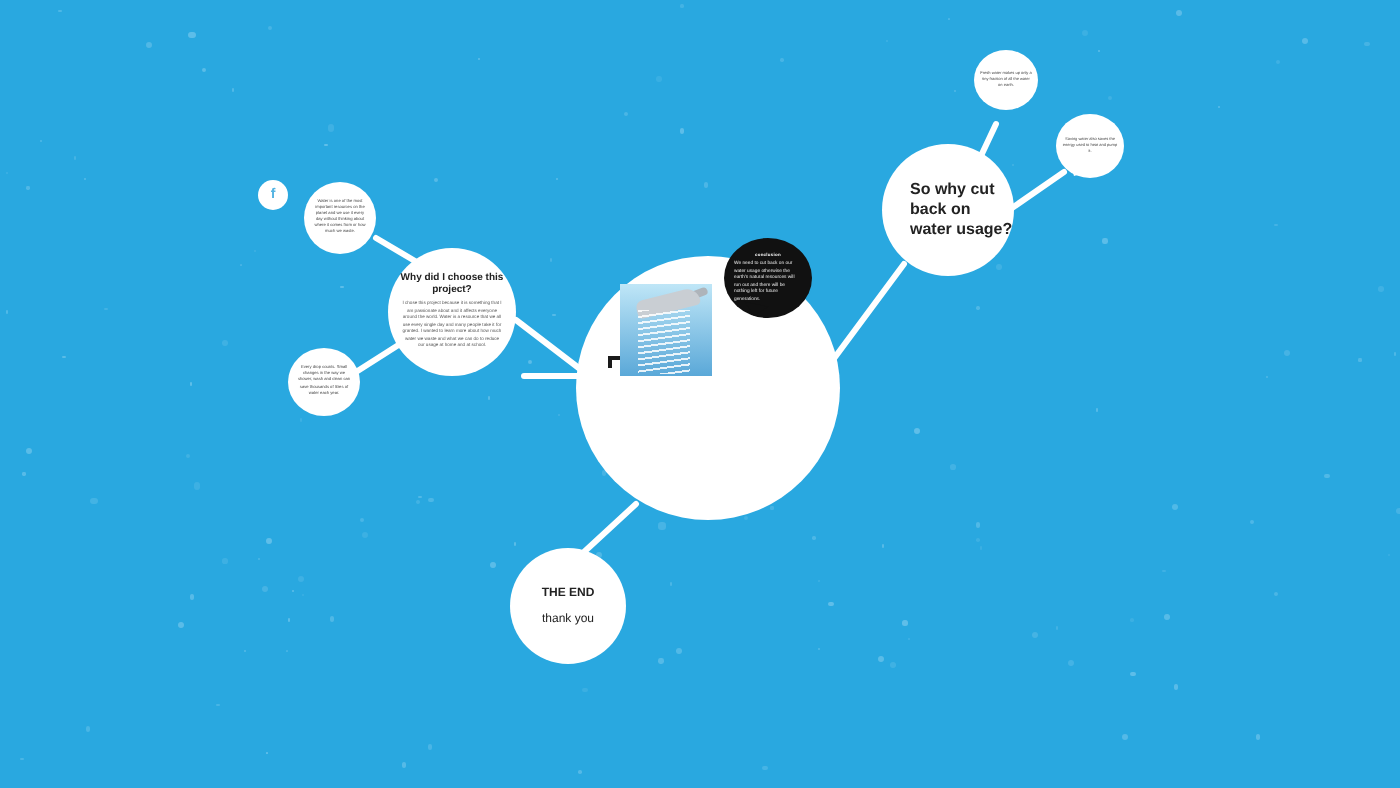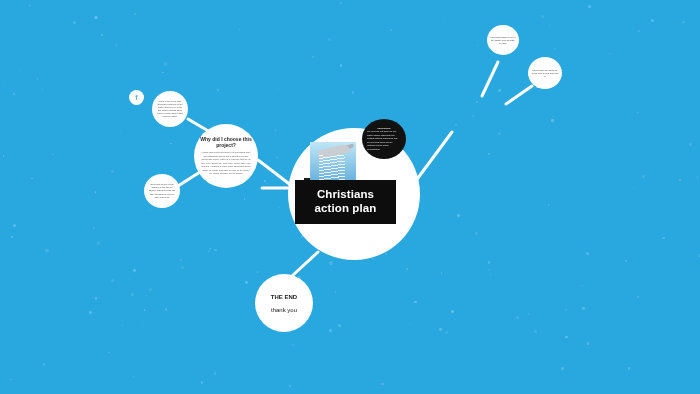--- a/index.html
+++ b/index.html
@@ -268,32 +268,34 @@
 
   <div class="node" id="hub">
     <div id="hub-img">
       <div class="pipe"></div>
       <div class="head"></div>
       <div class="spray"></div>
     </div>
     <div id="hub-mark"></div>
   </div>
 
-  <div id="title-block">Christians action plan</div>
 
   <div id="bubble-dark">
     <div class="bt">conclusion</div>
     <div class="bb">We need to cut back on our water usage otherwise the earth's natural resources will run out and there will be nothing left for future generations.</div>
   </div>
 
   <div class="node" id="n-why">
     <div class="hd">Why did I choose this project?</div>
     <div class="bd">I chose this project because it is something that I am passionate about and it affects everyone around the world. Water is a resource that we all use every single day and many people take it for granted. I wanted to learn more about how much water we waste and what we can do to reduce our usage at home and at school.</div>
   </div>
 
+  <div class="node" id="n-water">
+    <div class="hd">So why cut back on water usage?</div>
+  </div>
 
   <div class="node" id="n-end">
     <div class="hd">THE END</div>
     <div class="bd">thank you</div>
   </div>
 
   <div class="node" id="n-small1">
     <div class="bd">Water is one of the most important resources on the planet and we use it every day without thinking about where it comes from or how much we waste.</div>
   </div>
 

